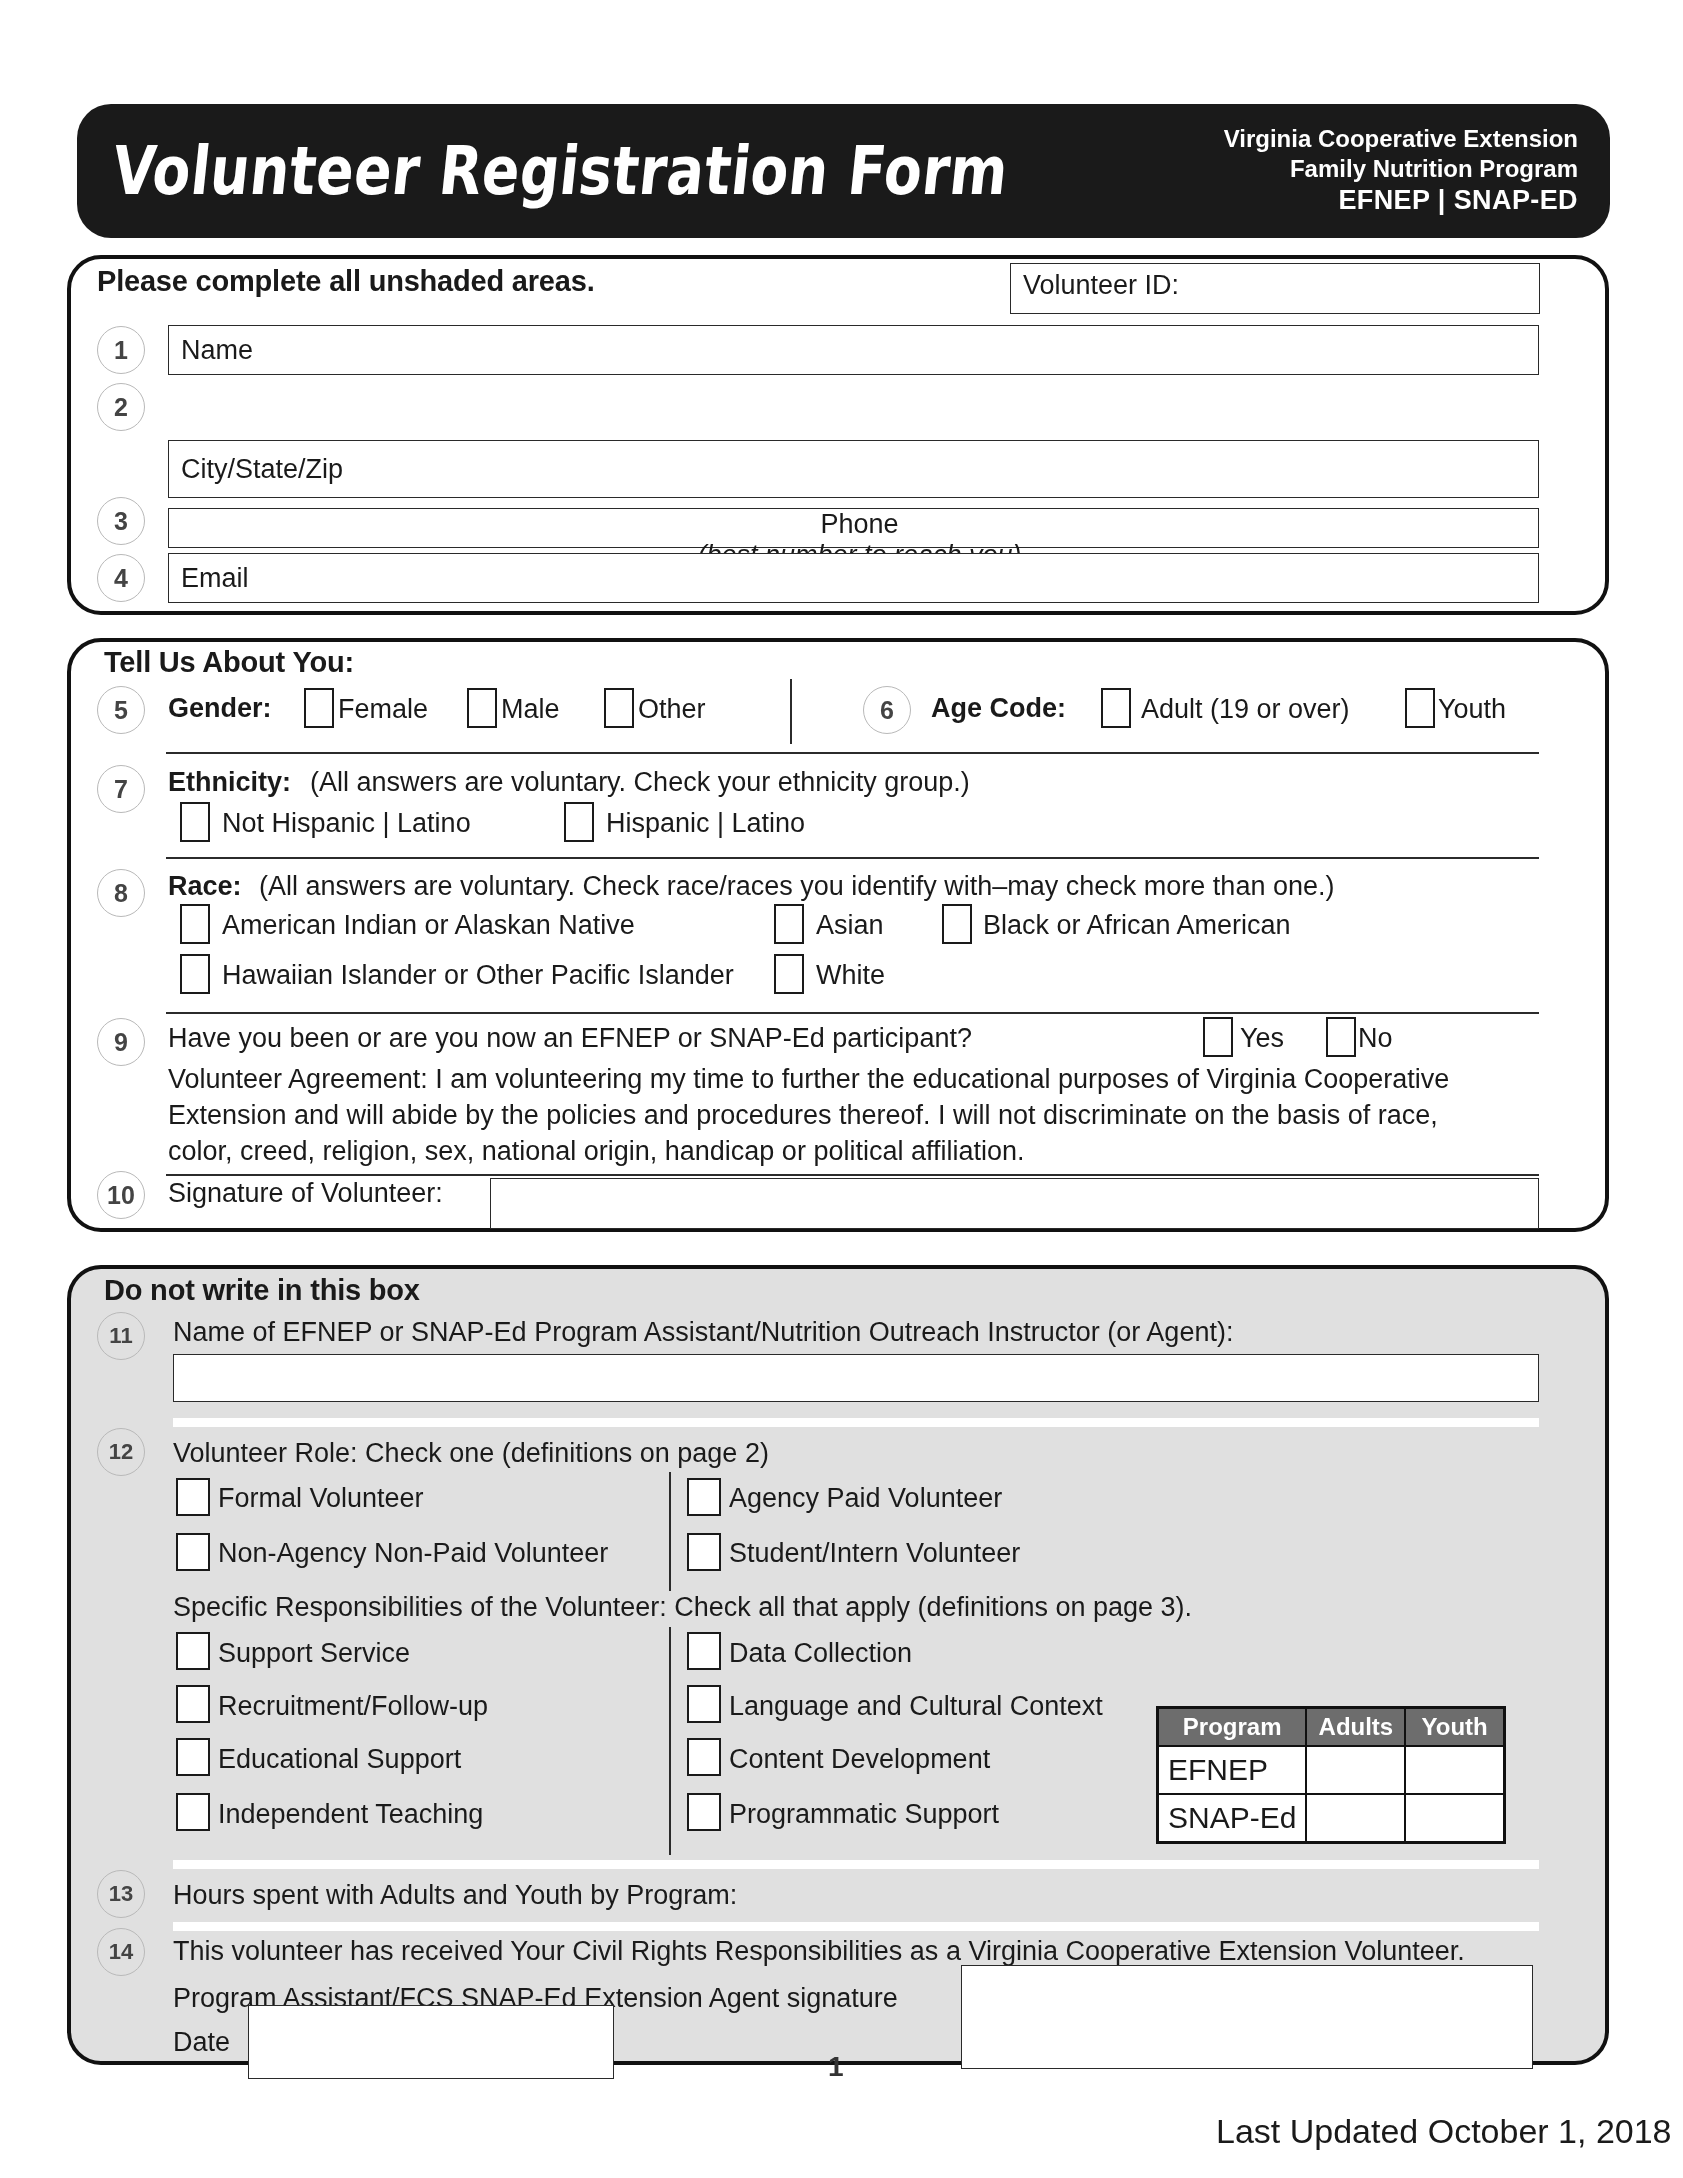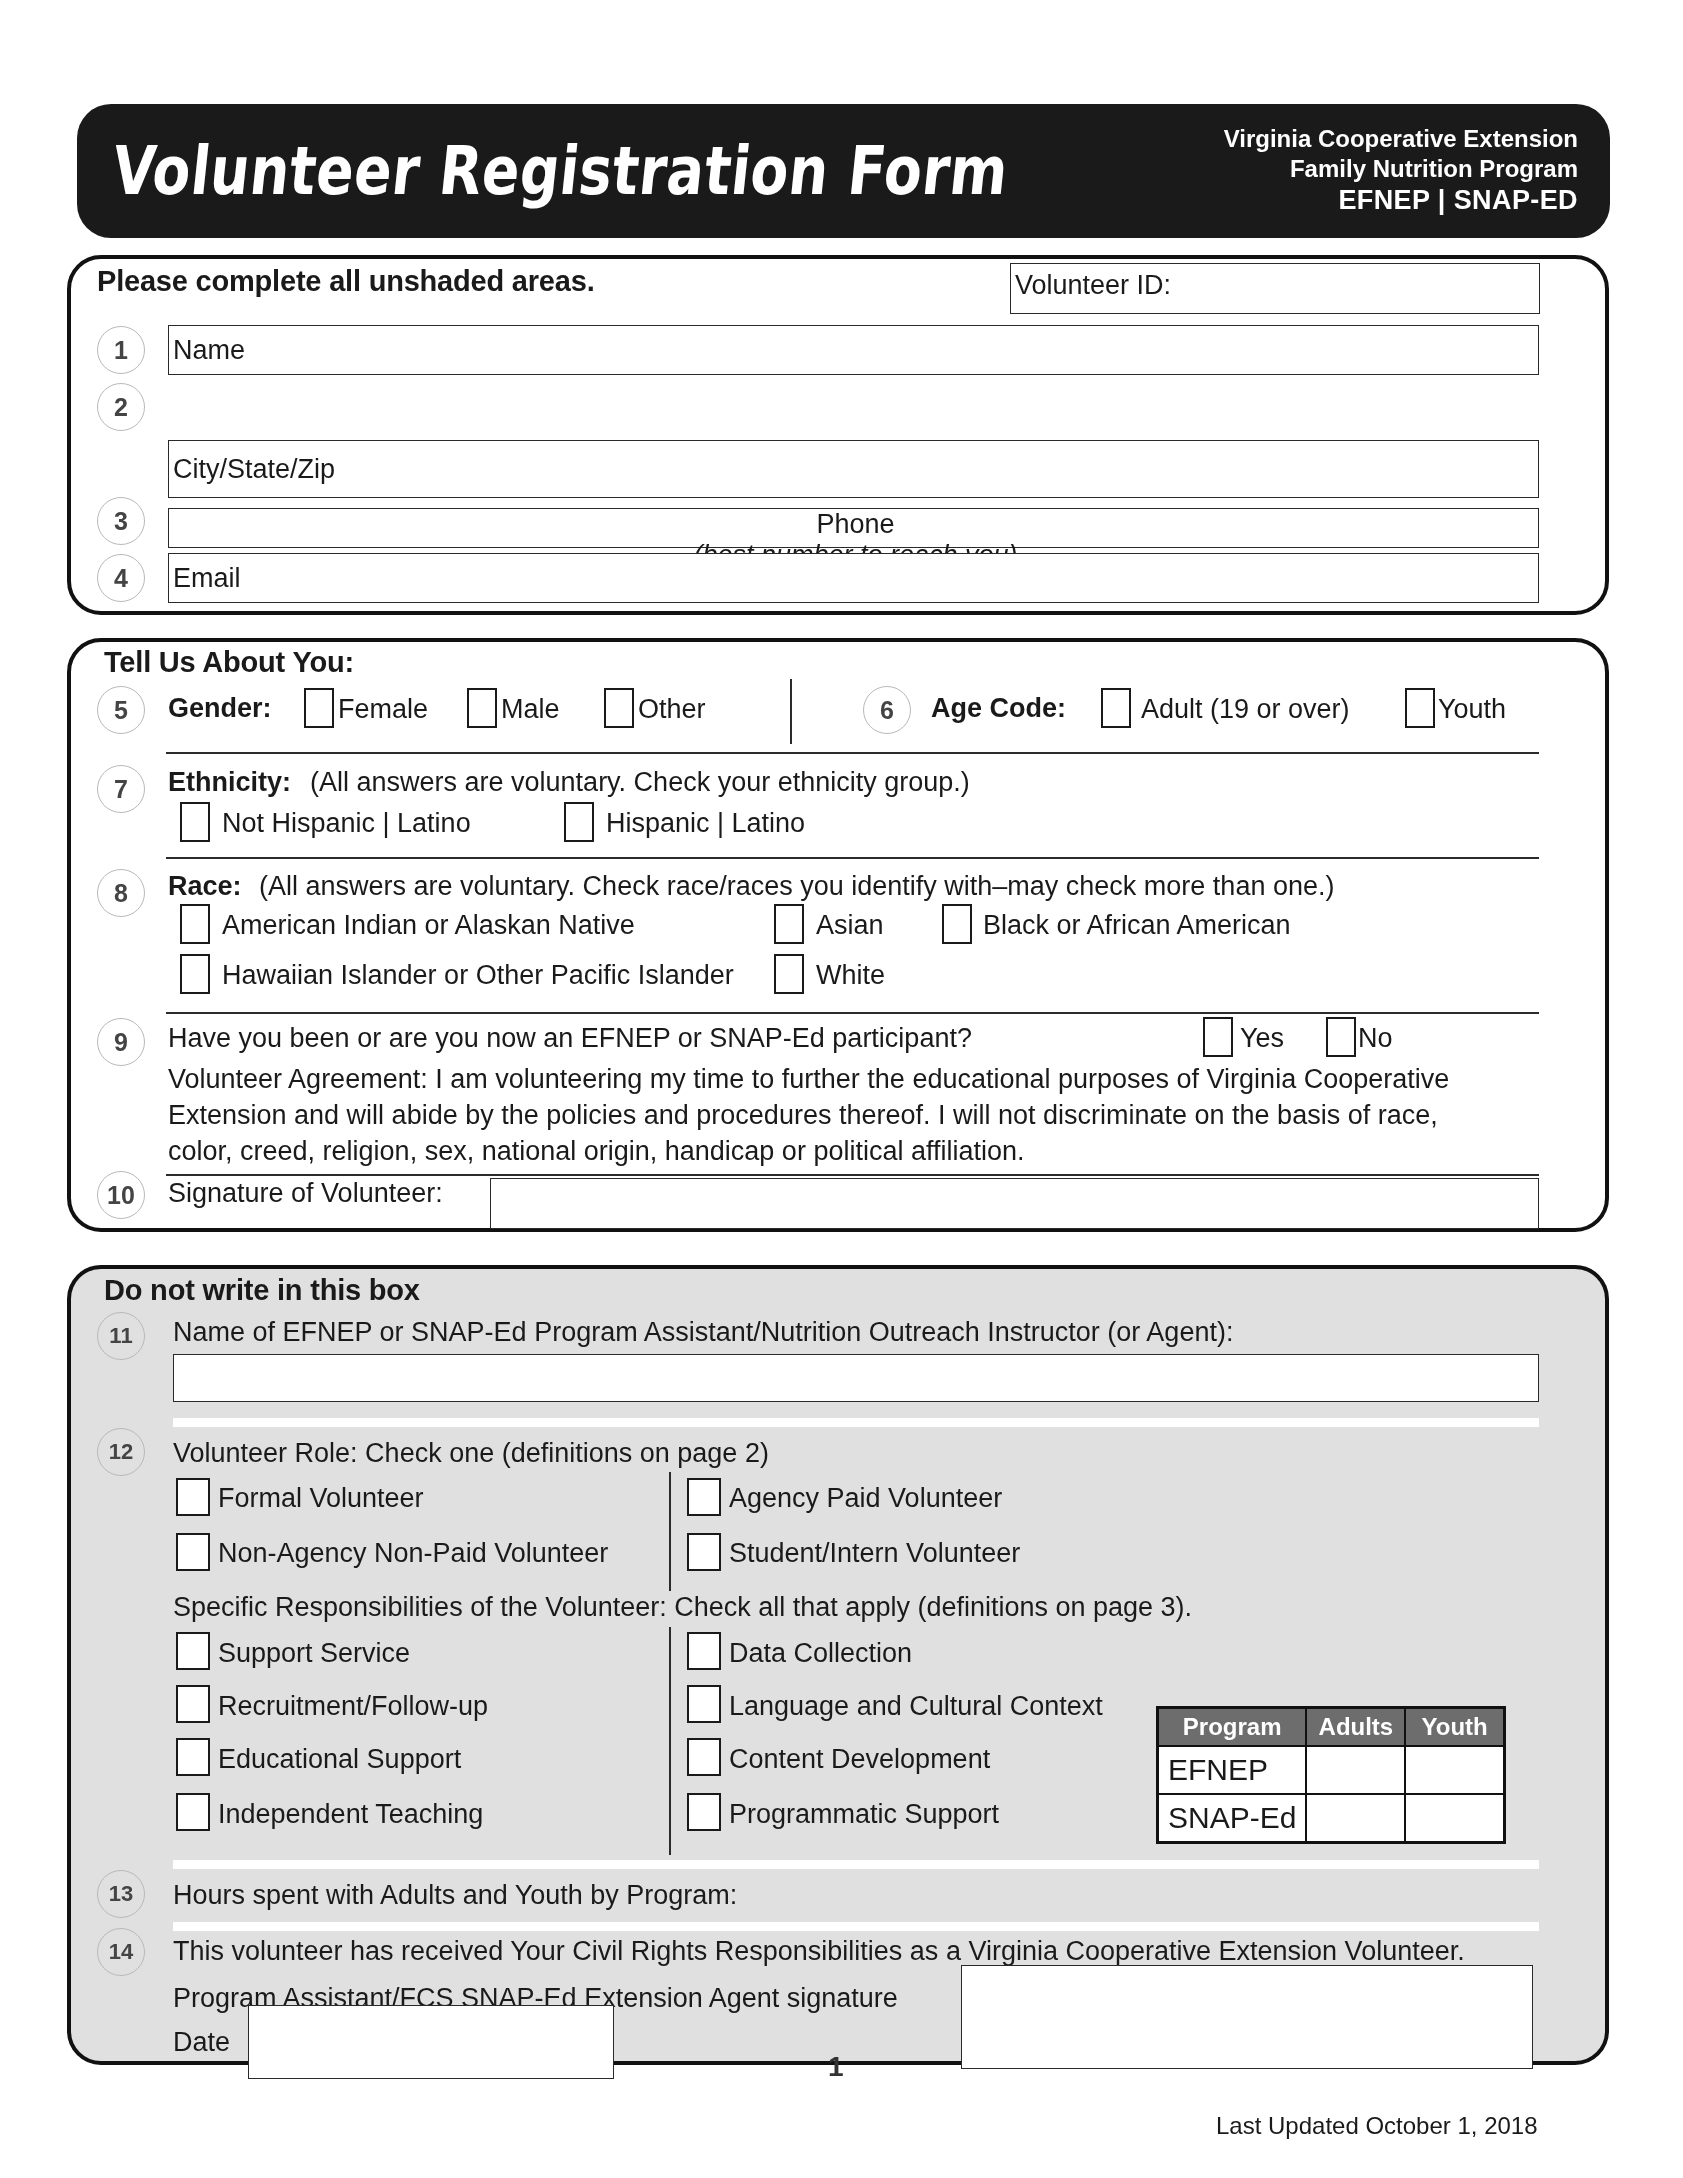--- a/index.html
+++ b/index.html
@@ -61,21 +61,21 @@
   .circ.sm { font-size:22px; }
 
   
   .fbox {
     position:absolute;
     border:1.6px solid #2a2a2a;
     background:#fff;
     font-size:27px;
     color:#1a1a1a;
     display:flex; align-items:center;
-    padding-left:4px;
+    padding-left:12px;
   }
   .fbox.empty { padding:0; }
   .fbox i { font-style:italic; }
 
   .lbl { position:absolute; font-size:27px; color:#1a1a1a; white-space:nowrap; }
   .lbl.b { font-weight:bold; }
   .bold-head { position:absolute; font-weight:bold; font-size:29px; letter-spacing:-0.2px; }
 
   
   .cb {
@@ -95,21 +95,21 @@
   .tbl { position:absolute; border:3px solid #111; border-collapse:collapse; }
   .tbl td, .tbl th { border:2px solid #111; }
   .tbl th {
     background:#6d6d6d; color:#fff; font-weight:bold; font-size:24px;
     padding:4px 8px; text-align:center;
   }
   .tbl td { background:#fff; font-size:30px; padding:6px 9px; height:46px; }
   .tbl td.val { width:99px; }
 
   .pagenum { position:absolute; font-size:28px; font-weight:bold; color:#333; }
-  .footer  { position:absolute; font-size:24px; color:#1a1a1a; }
+  .footer  { position:absolute; font-size:34px; color:#1a1a1a; }
 </style>
 </head>
 <body>
 
 <div class="page">
 
   <div class="header">
     <div class="header-title">Volunteer Registration Form</div>
     <div class="header-right">
       <div class="hr-l1">Virginia Cooperative Extension</div>

